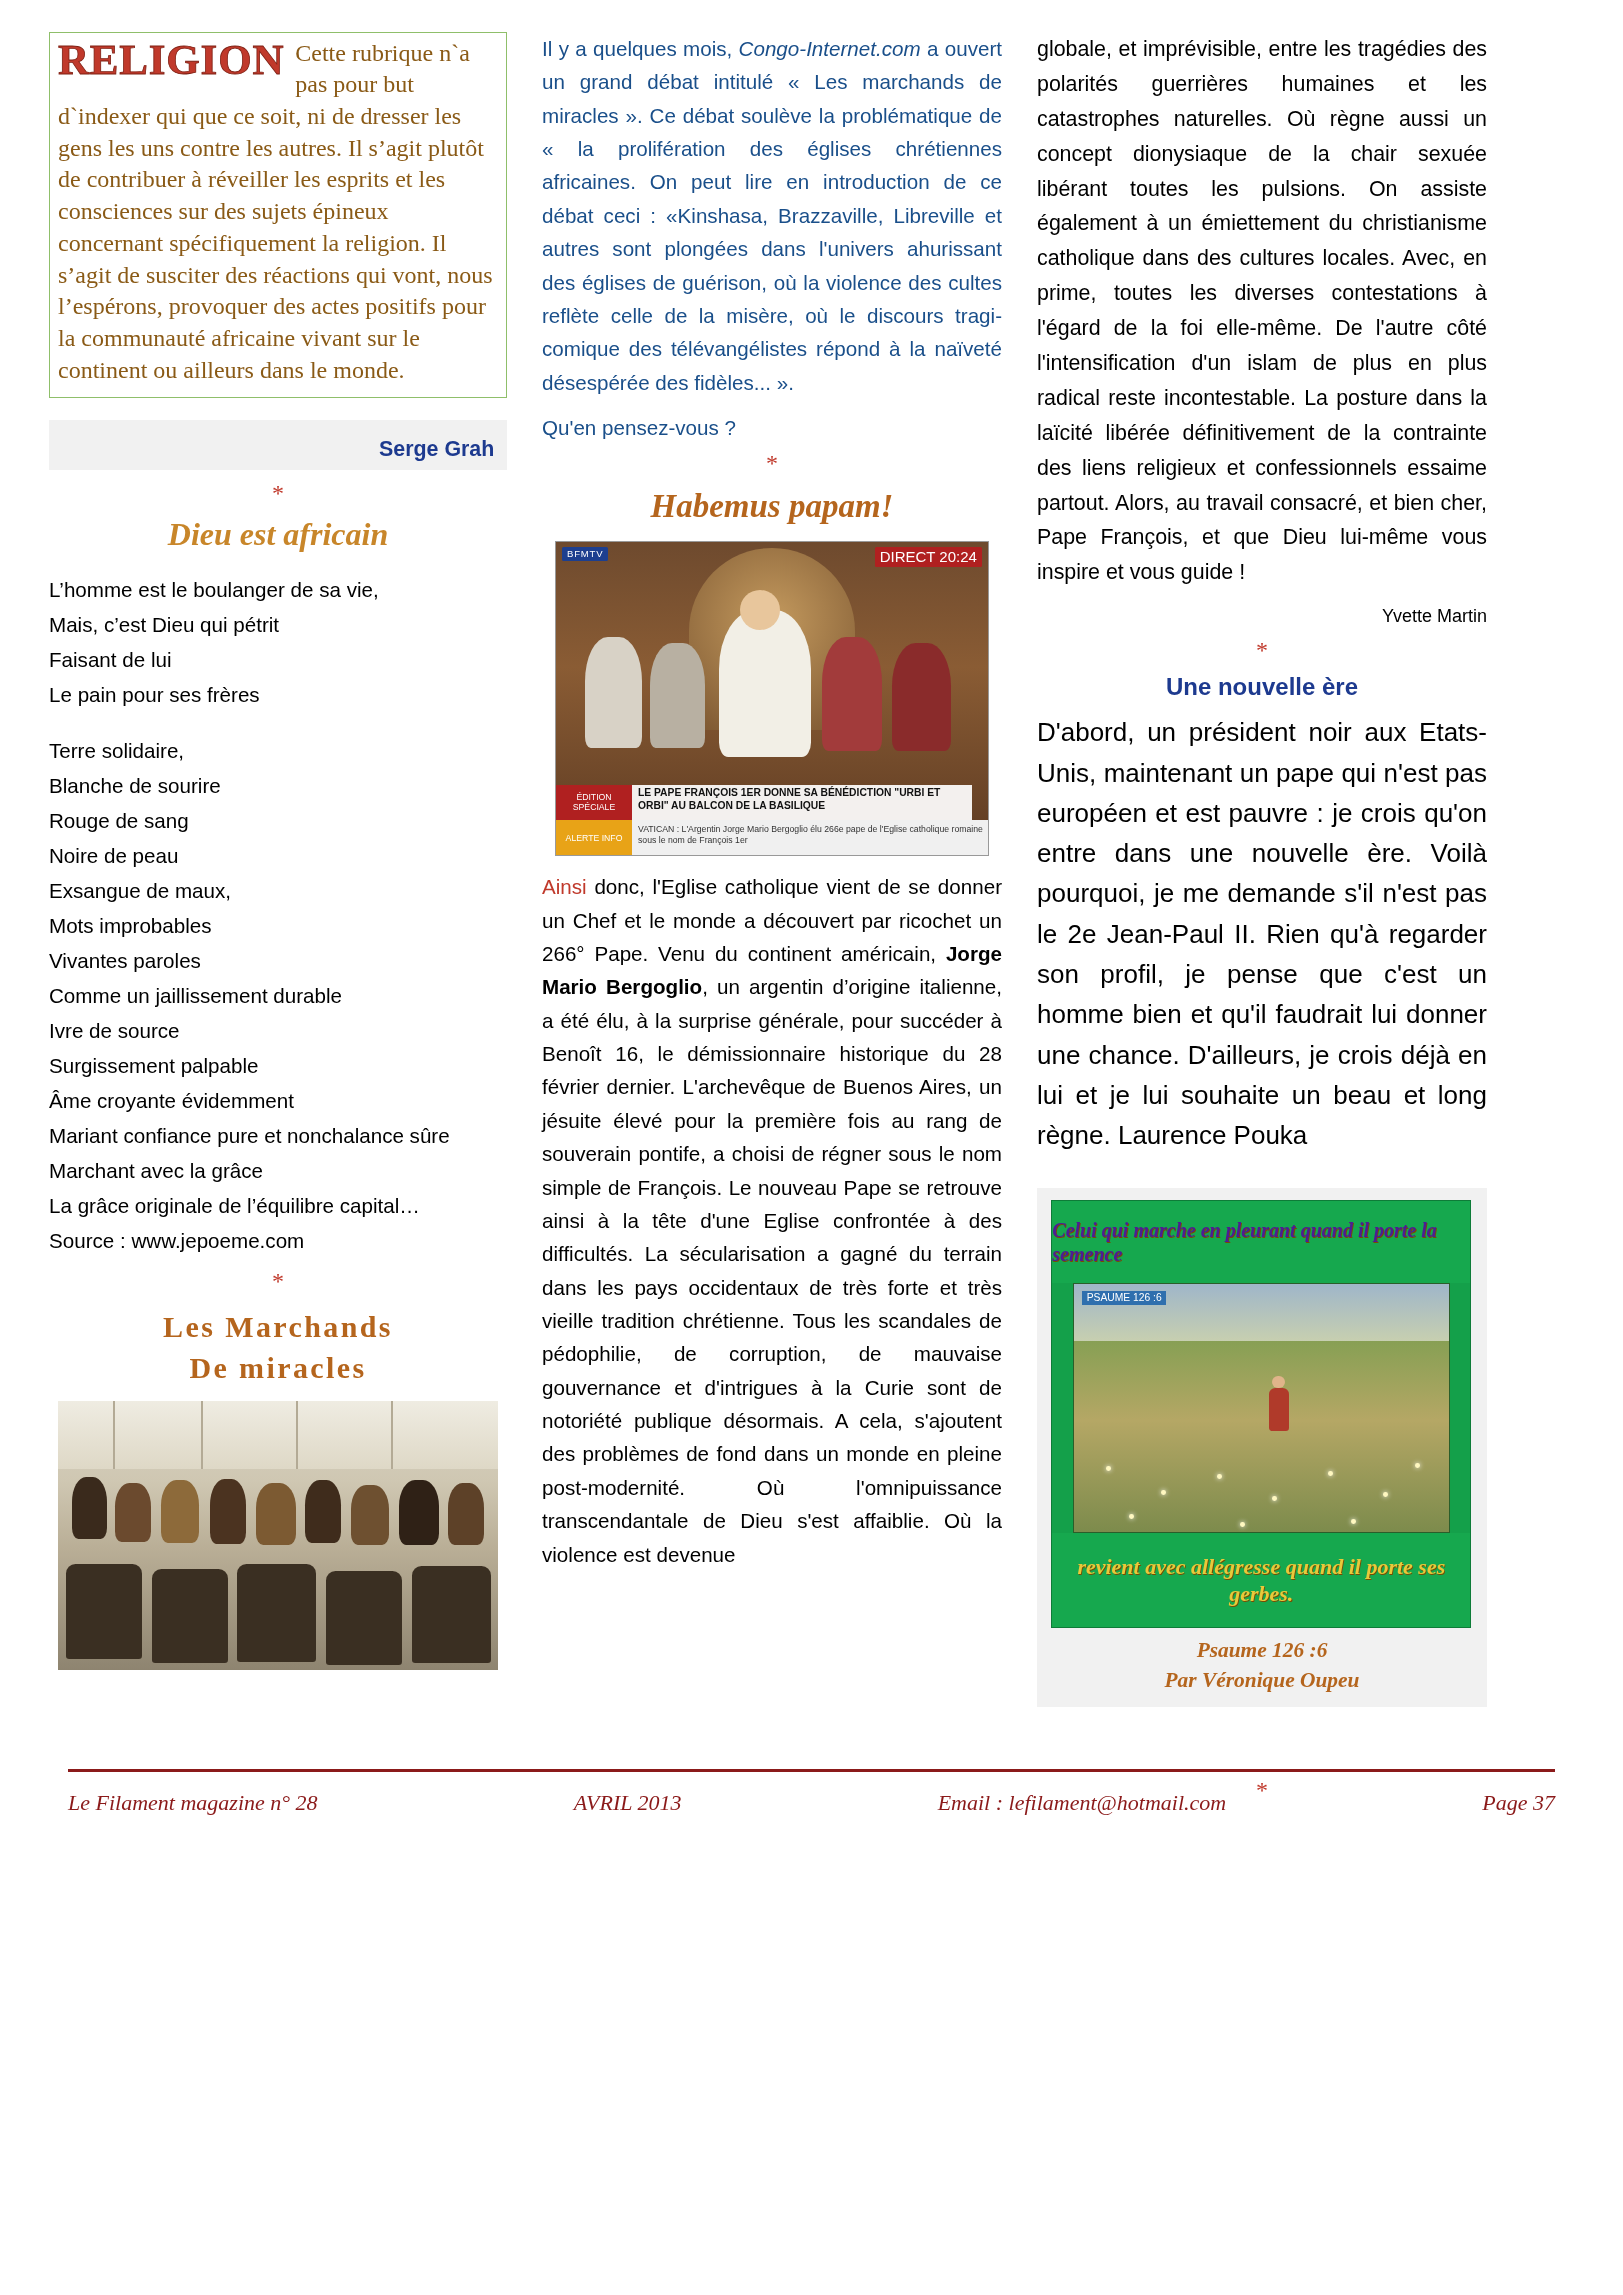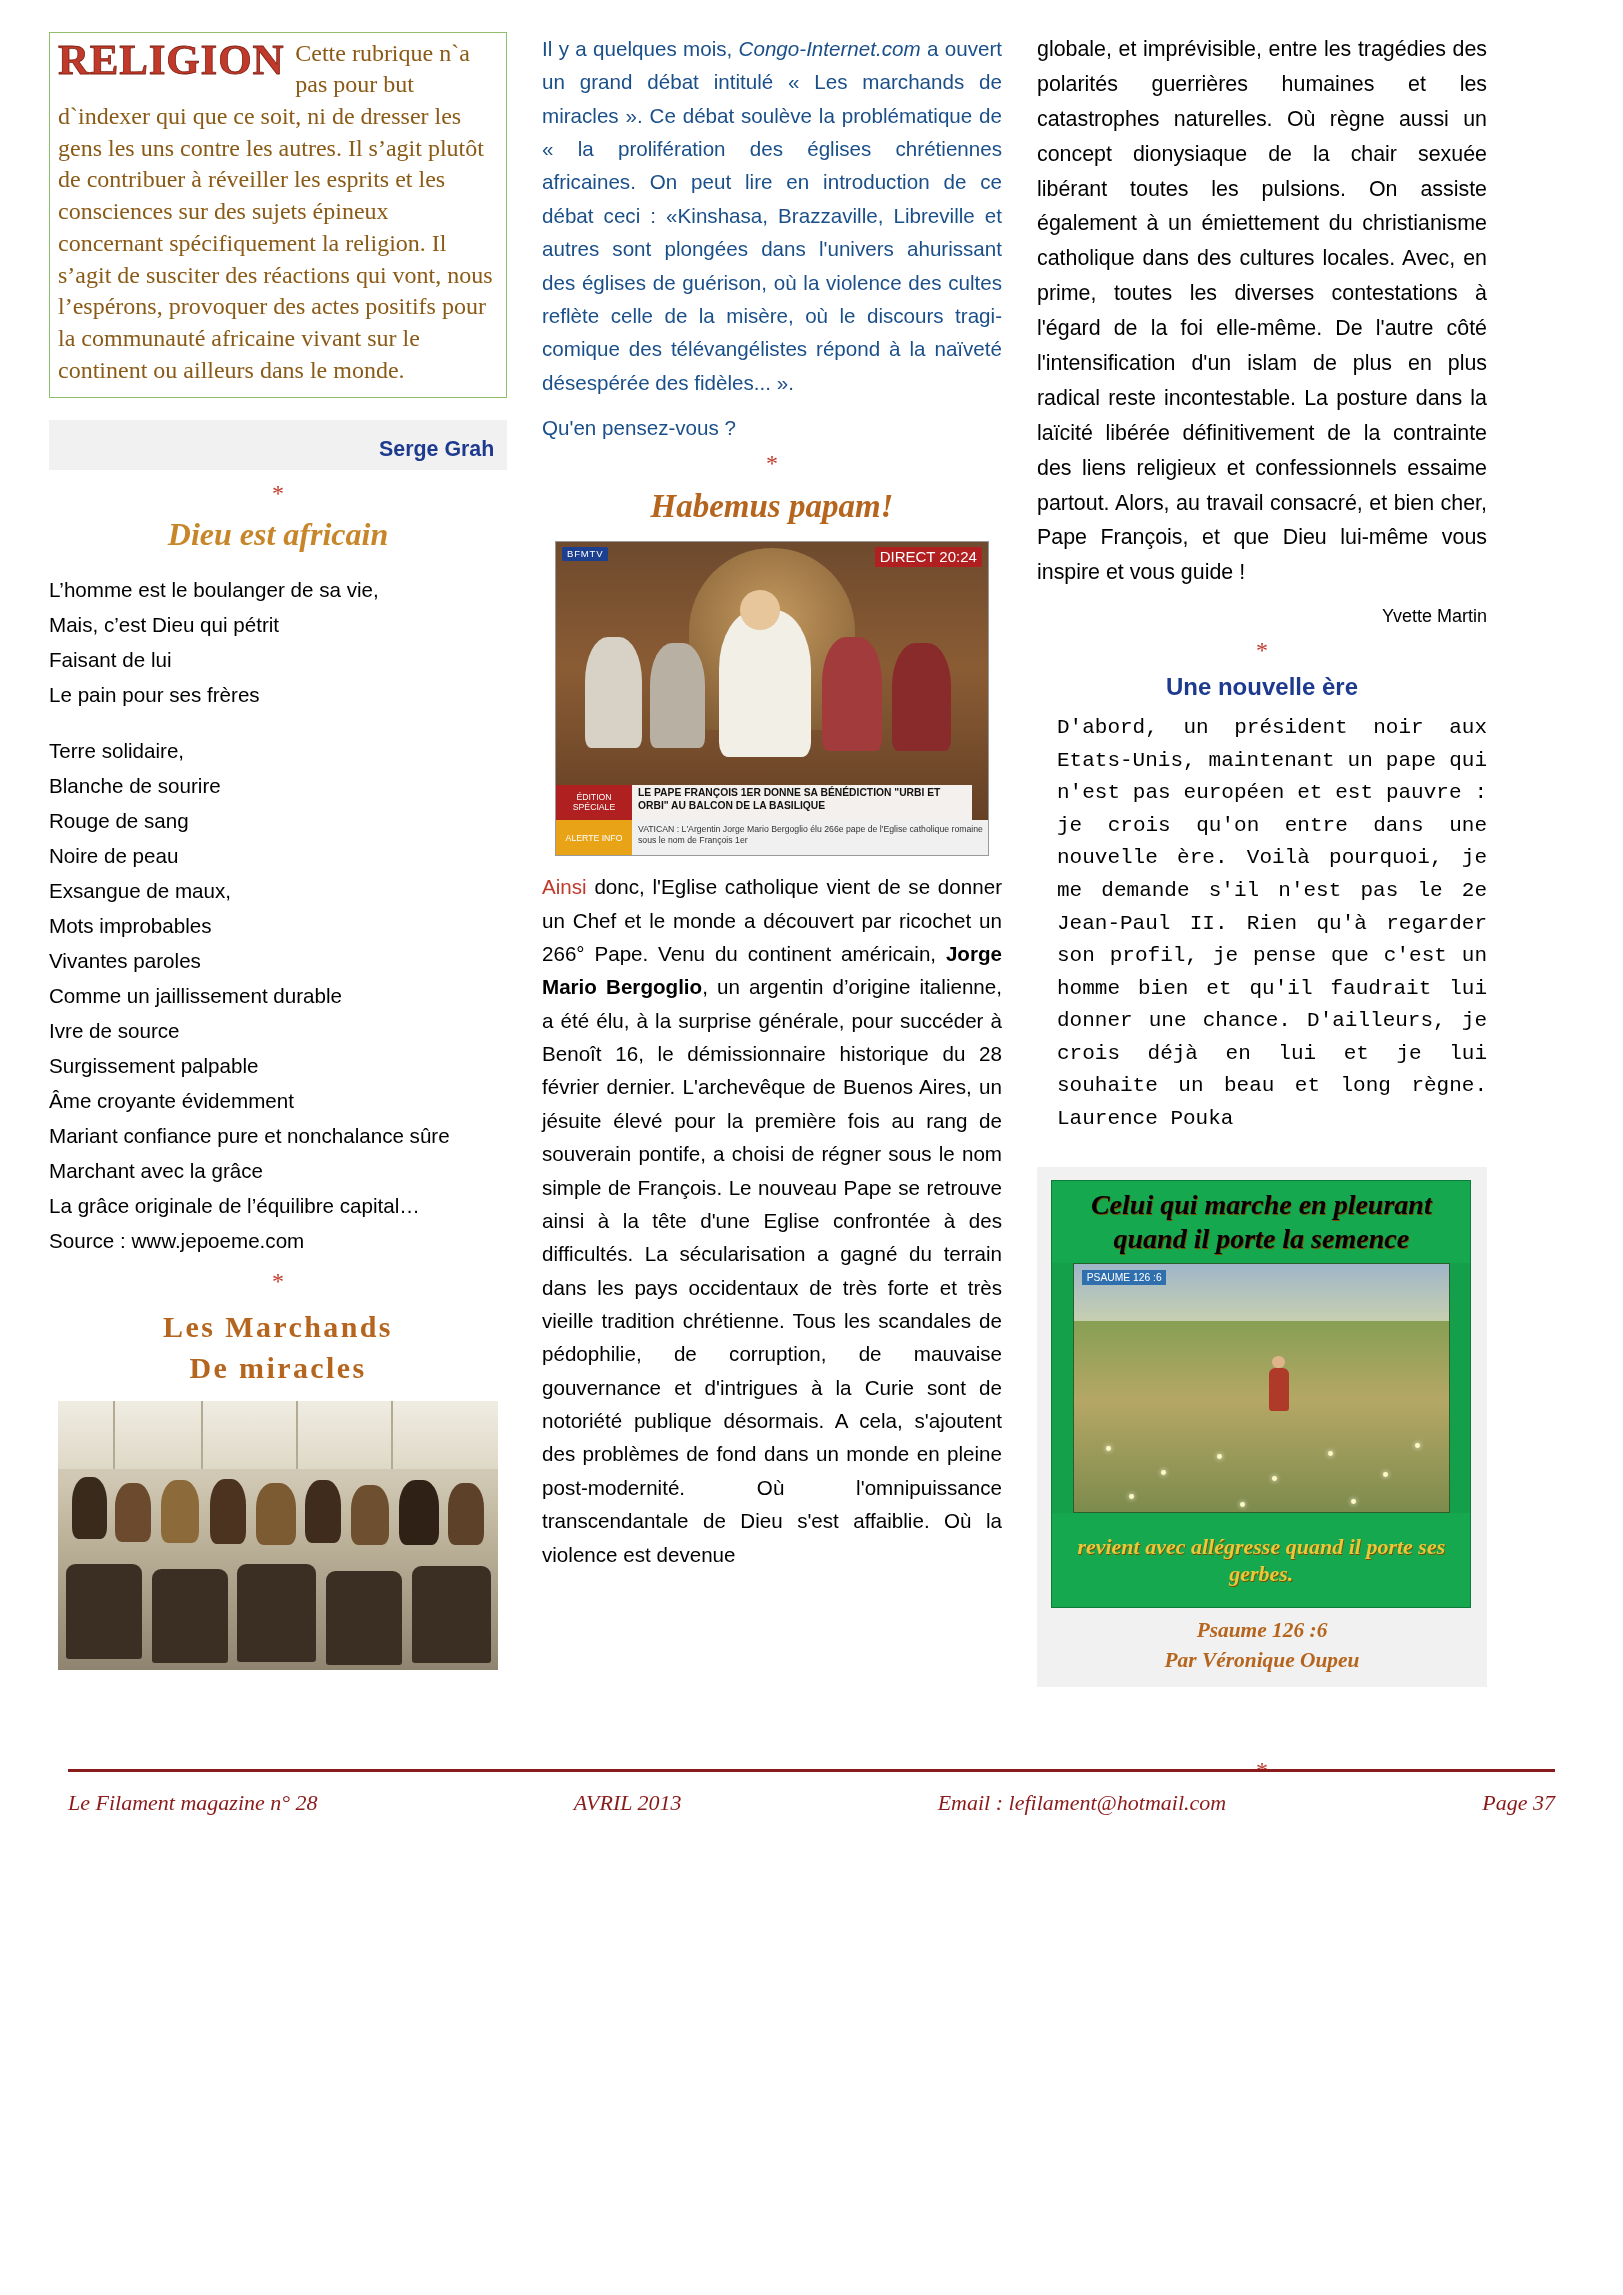--- a/index.html
+++ b/index.html
@@ -242,25 +242,24 @@
   }
   .ere-title {
     font-family: "Liberation Sans", sans-serif;
     font-weight: bold;
     font-size: 24px;
     color: #1d3a8f;
     text-align: center;
     margin: 8px 0 11px 0;
   }
   .ere-body {
-    font-family: Liberation Mono, monospace;
-    font-size: 21px;
+    font-family: Liberation Sans, sans-serif;
+    font-size: 26px;
     line-height: 1.55;
     text-align: justify;
-    margin-left: 20px;
   }
   
   .psalm-box {
     background: #f1f1f1;
     padding: 12.7px 14.3px 11px 14.3px;
     margin-top: 32px;
   }
   .psalm-img {
     width: 420px;
     height: 428px;
@@ -270,21 +269,21 @@
     border: 1.6px solid #0e7c38;
   }
   .psalm-top {
     position:absolute; top:0; left:0; right:0; height: 82px;
     background:#16a84e;
     display:flex; align-items:center; justify-content:center;
   }
   .psalm-top .t {
     font-family: "Liberation Serif", serif;
     font-style: italic; font-weight: bold;
-    font-size: 28px; color:#000000; text-align:center; line-height:1.2;
+    font-size: 20px; color:#4c1d95; text-align:left; line-height:1.2;
     text-shadow: 0.8px 0.8px 0 #7a4b00;
   }
   .psalm-mid {
     position:absolute; top:82px; left:20.6px; right:20.6px; bottom:94px;
     background: linear-gradient(#6f8f4a 0%, #8aa055 25%, #b5a765 55%, #7d8b4c 100%);
     border: 1.6px solid #2a5e2a;
     overflow: hidden;
   }
   .psalm-sky {
     position:absolute; top:0; left:0; right:0; height:57px;

